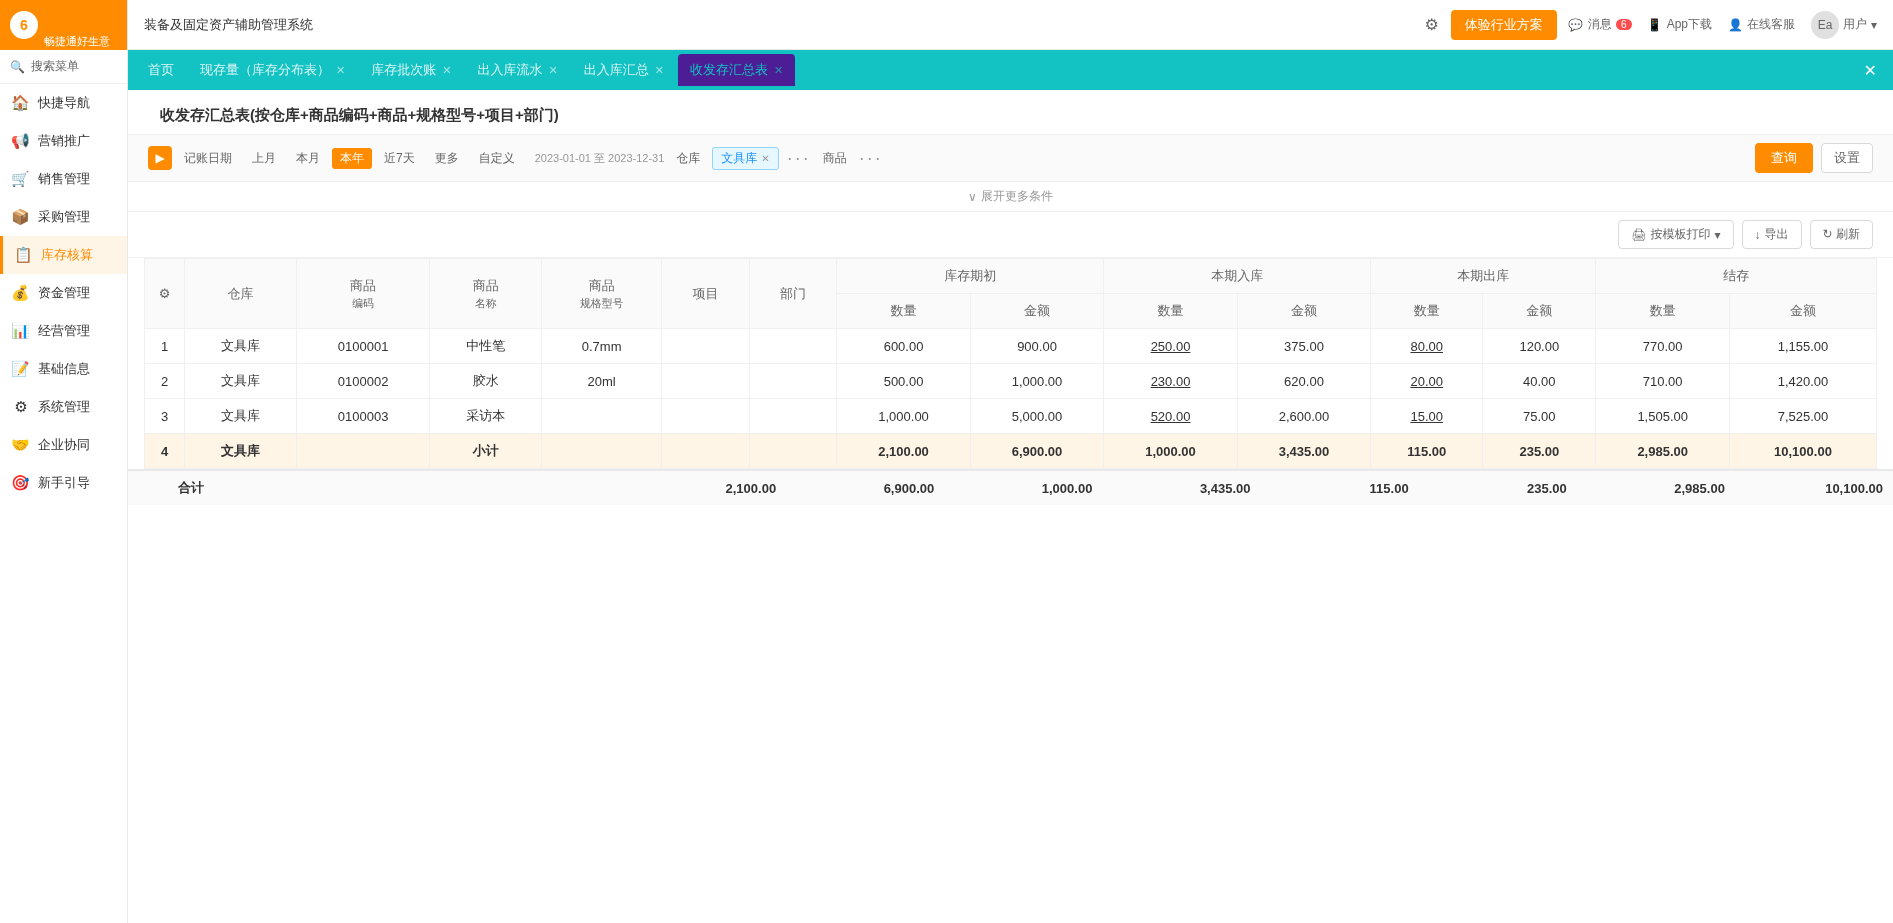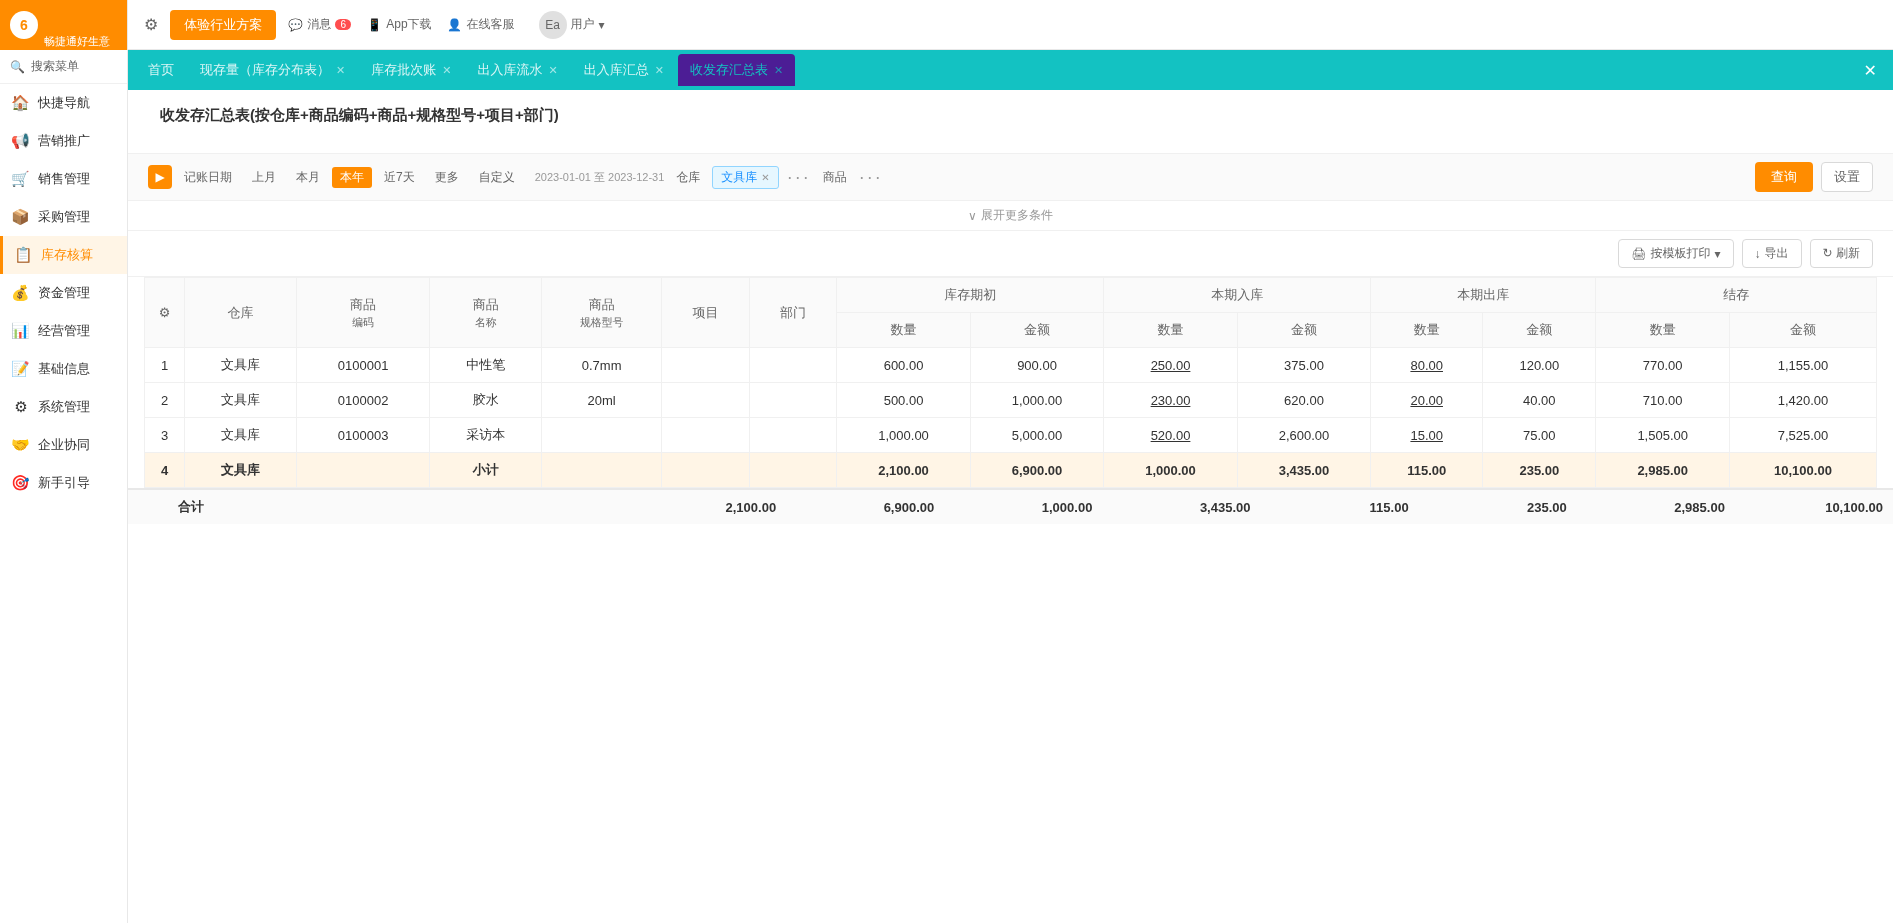--- a/index.html
+++ b/index.html
@@ -149,21 +149,20 @@
     .user-avatar {
       width: 28px;
       height: 28px;
       border-radius: 50%;
       background: #e0e0e0;
       display: flex;
       align-items: center;
       justify-content: center;
       font-size: 12px;
       color: #666;
-      margin-left: 8px;
     }
 
     
     #tabs {
       background: #13c2c2;
       display: flex;
       align-items: center;
       height: 40px;
       padding: 0 8px;
       gap: 2px;
@@ -217,21 +216,21 @@
 
     
     .page-header {
       padding: 16px 20px 8px 20px;
       border-bottom: 1px solid #f0f0f0;
     }
     .page-title {
       font-size: 15px;
       font-weight: bold;
       color: #333;
-      margin-bottom: 20px;
+      margin-bottom: 1px;
       padding-left: 12px;
     }
 
     
     .filter-bar {
       display: flex;
       align-items: center;
       gap: 12px;
       padding: 8px 20px;
       background: #fafafa;
@@ -506,20 +505,21 @@
     <div class="sidebar-nav-item">
       <span class="nav-icon">🎯</span>
       <span>新手引导</span>
     </div>
   </div>
 </div>
 
 <div id="main">
 
   <div id="topbar">
+    <span class="topbar-title">装备及固定资产辅助管理系统</span>
     <span class="topbar-settings">⚙</span>
     <button class="topbar-btn">体验行业方案</button>
 
     <div class="topbar-right">
       <div class="topbar-right-item">
         <span>💬</span>
         <span>消息</span>
         <span class="badge">6</span>
       </div>
       <div class="topbar-right-item">

